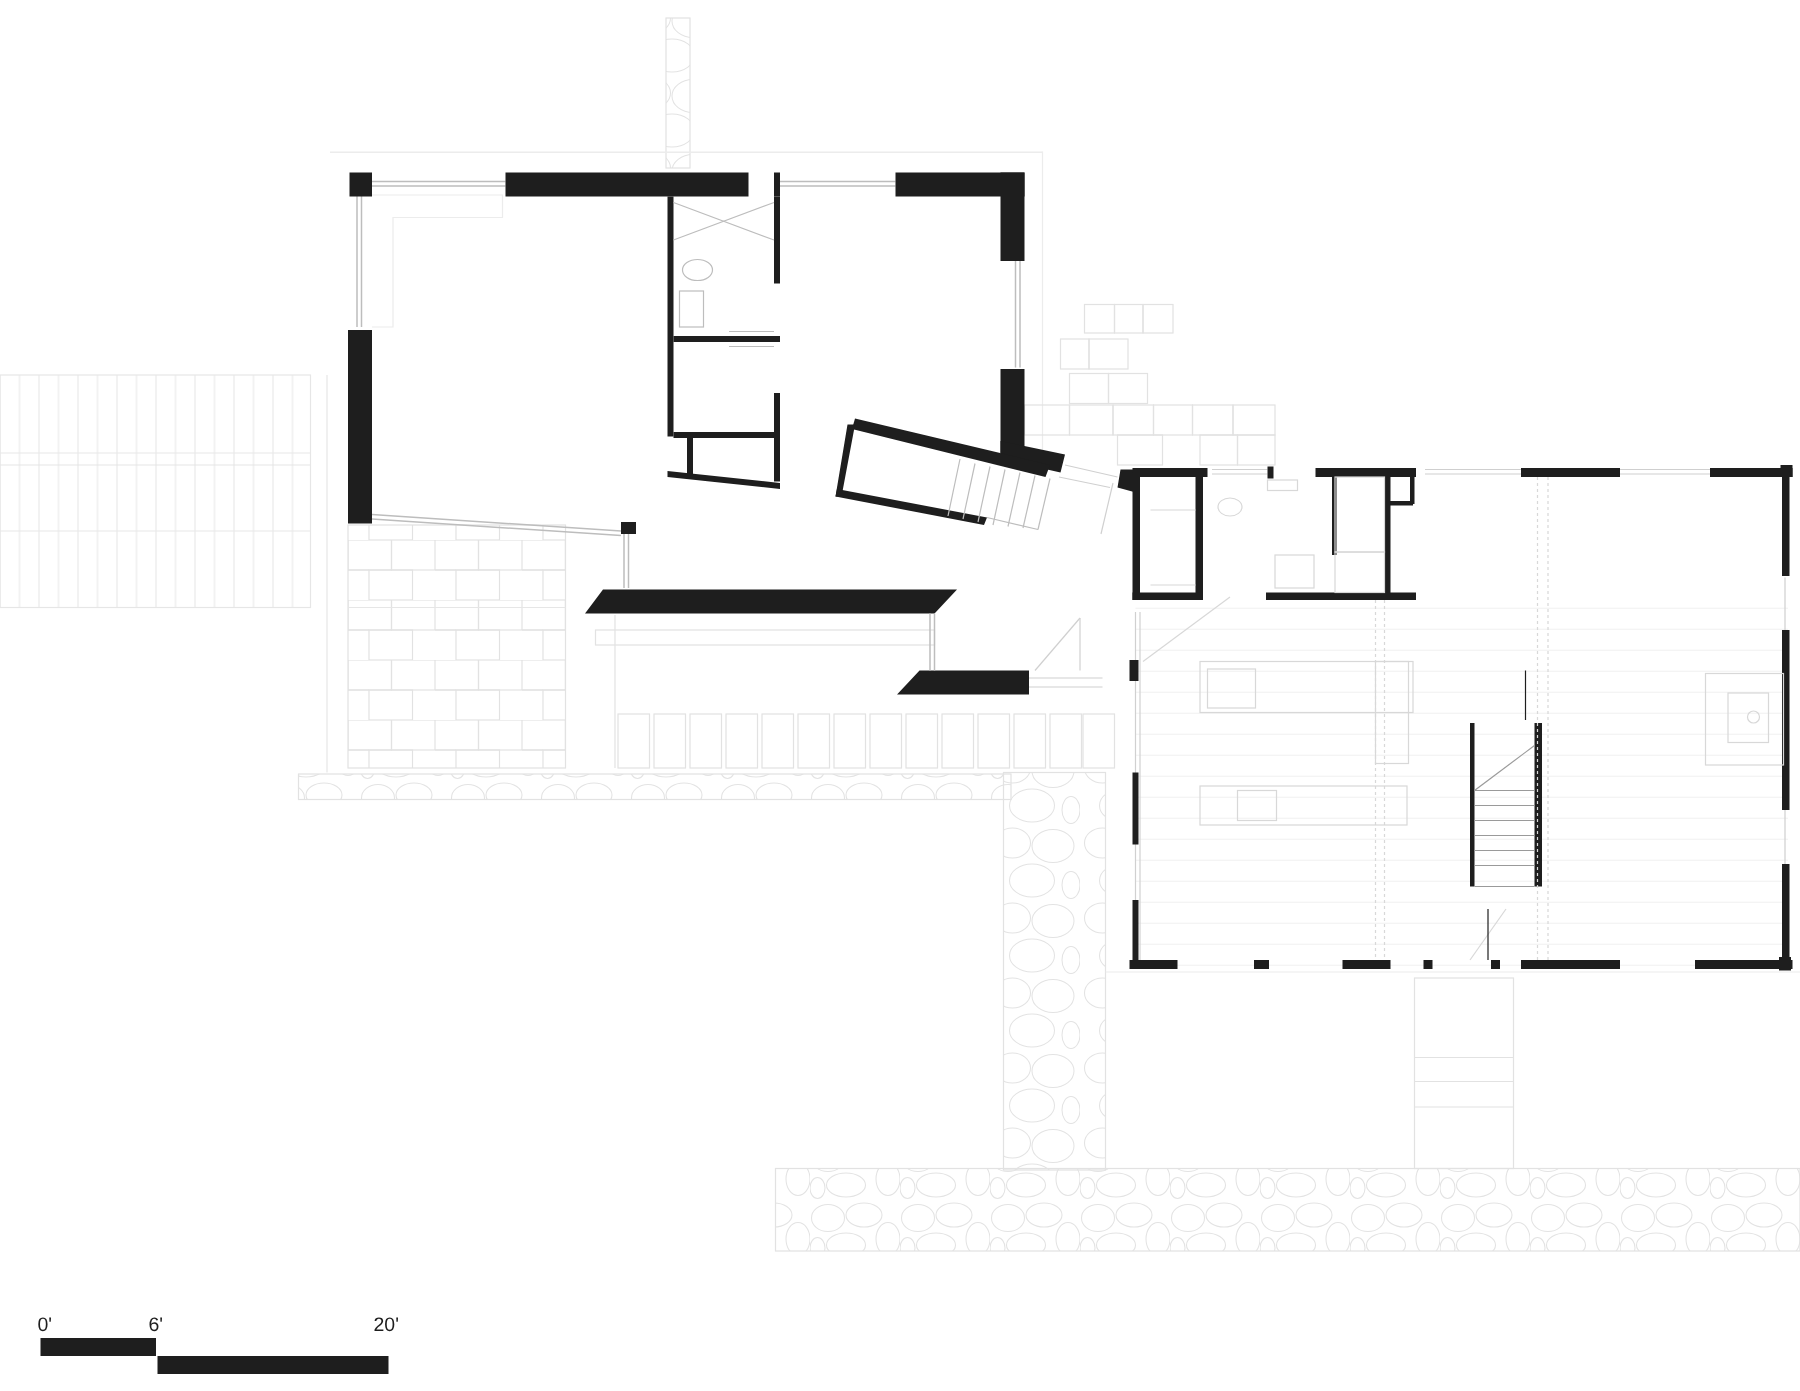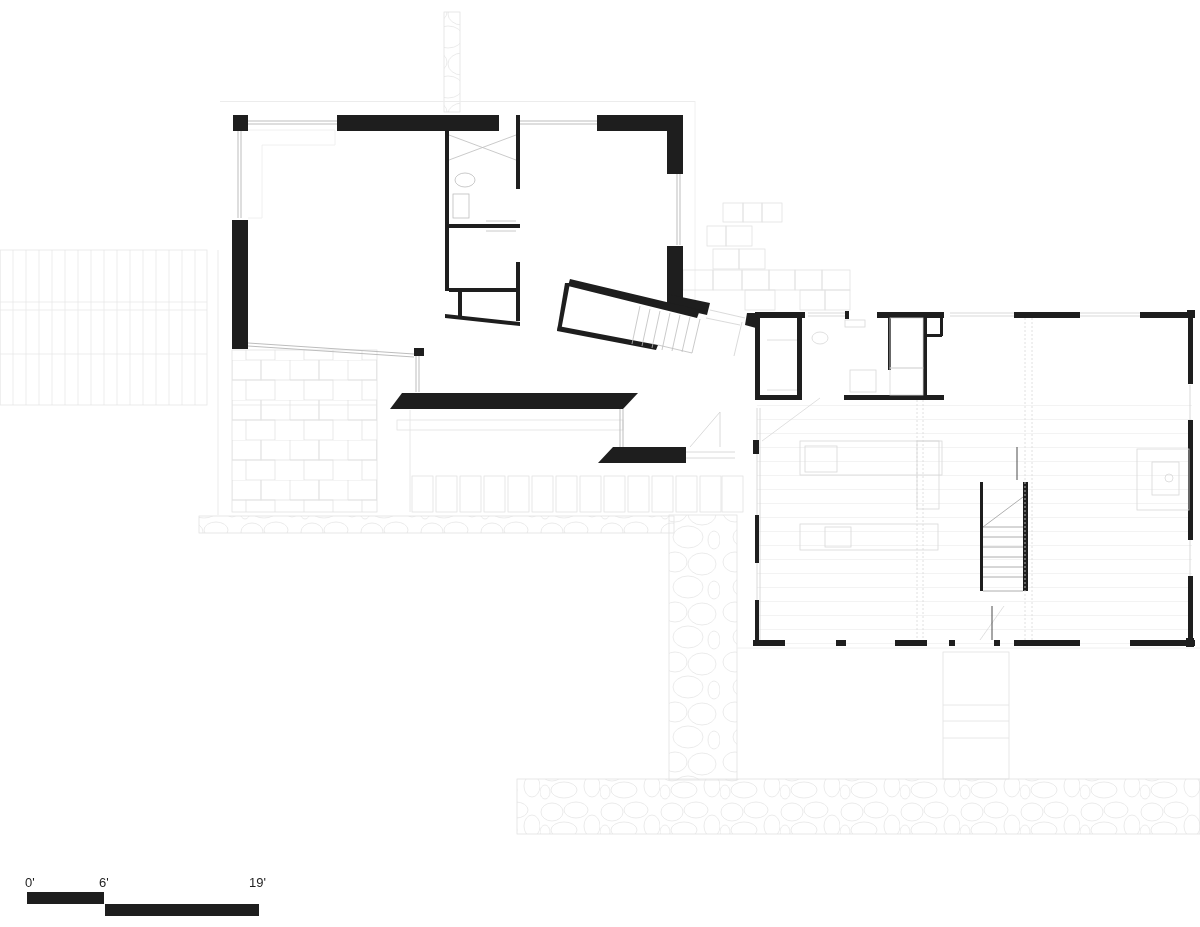--- a/index.html
+++ b/index.html
@@ -289,13 +289,13 @@
   </g>
 
   <g>
     <rect x="27" y="892" width="77" height="12" fill="#1e1e1e"></rect>
     <rect x="105" y="904" width="154" height="12" fill="#1e1e1e"></rect>
   </g>
 </svg>
 
 <span class="scale-label" style="left:25px; top:875px;">0'</span>
 <span class="scale-label" style="left:99px; top:875px;">6'</span>
-<span class="scale-label" style="left:249px; top:875px;">19'</span>
+<span class="scale-label" style="left:249px; top:875px;">20'</span>
 
 </body></html>

